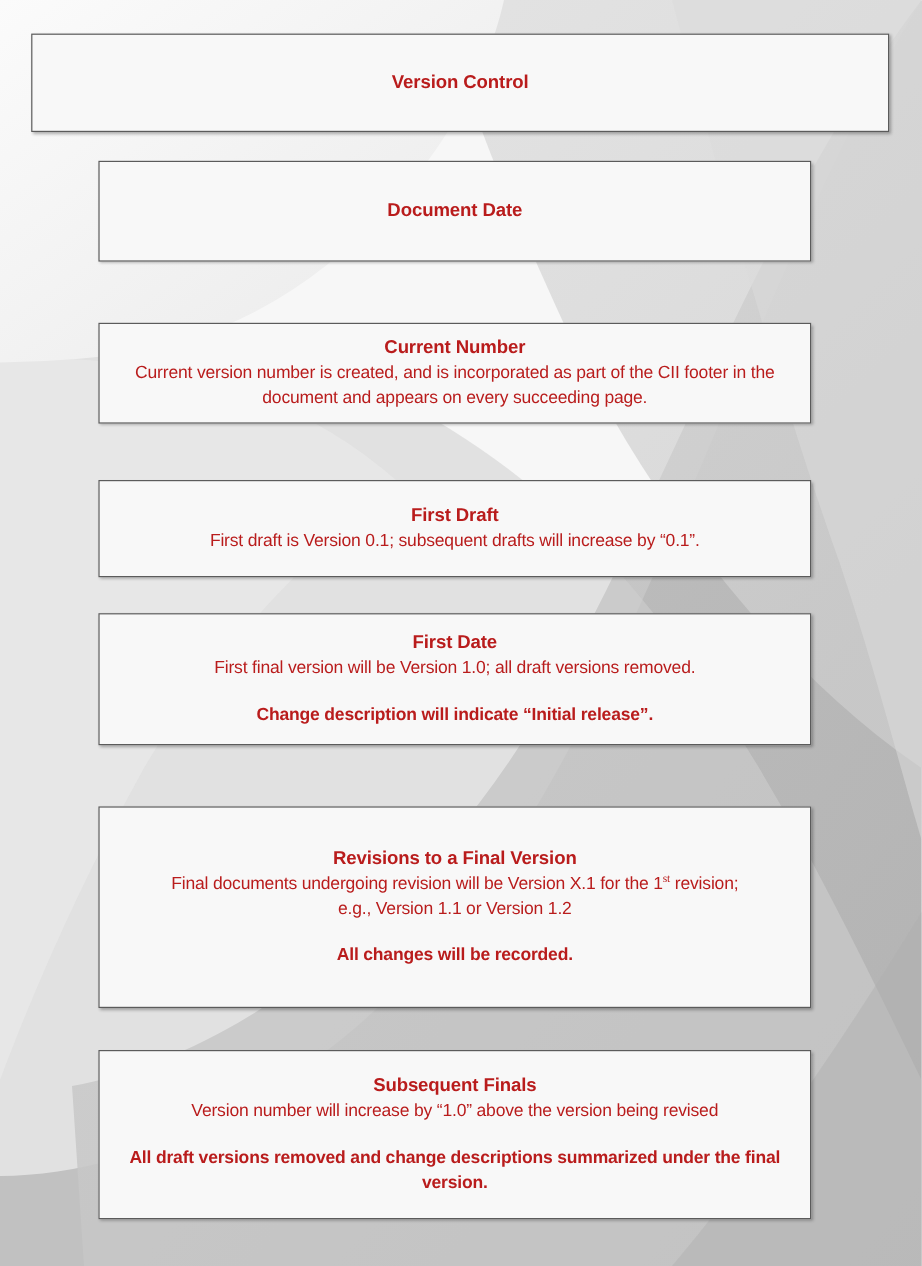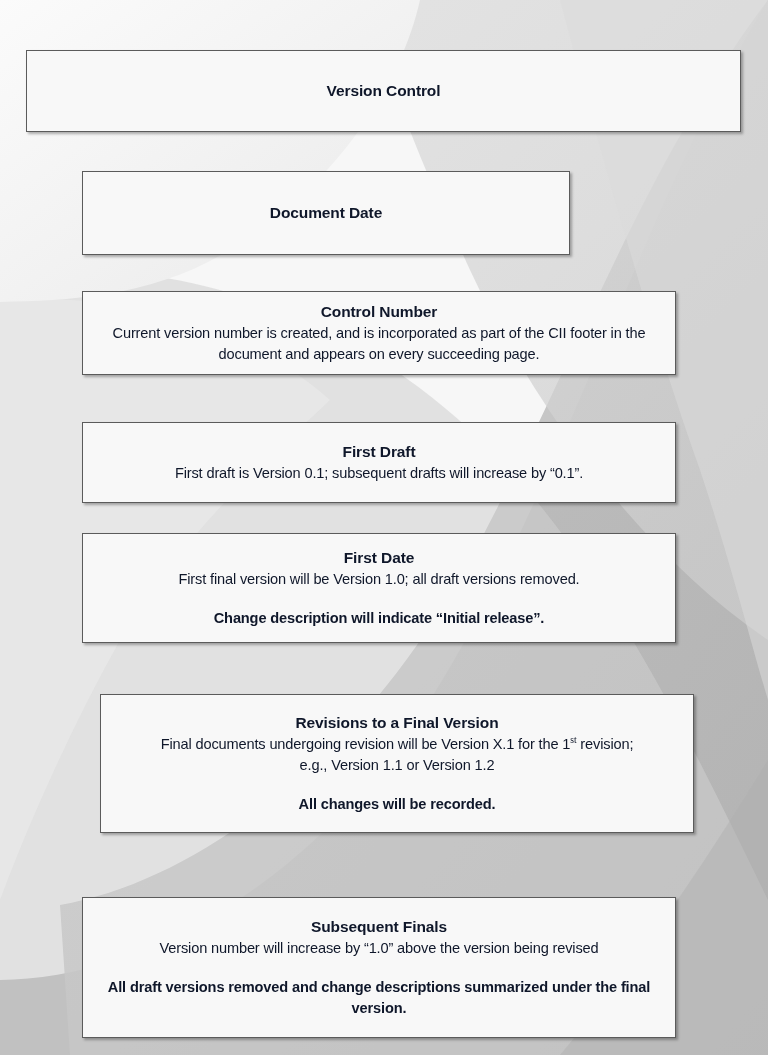--- a/index.html
+++ b/index.html
@@ -34,27 +34,26 @@
     width: 768px;
     height: 1055px;
   }
 
   .card {
     position: absolute;
     background: #f8f8f8;
     border: 1px solid #5b5b5b;
     box-shadow: 1.5px 1.5px 2.5px rgba(0,0,0,0.30);
     text-align: center;
-    color: #0f172a;
+    color: #b91c1c;
     display: flex;
     flex-direction: column;
     justify-content: center;
     align-items: center;
     padding: 4px 10px;
-    margin-top: 22px;
   }
 
   .card-title {
     font-weight: bold;
     font-size: 15.5px;
     line-height: 1.42;
     margin: 0;
     letter-spacing: -0.1px;
   }
 
@@ -71,25 +70,25 @@
 
   sup {
     font-size: 0.66em;
     vertical-align: super;
     line-height: 0;
     font-family: Liberation Serif, serif;
   }
 
   
   #card-version-control { left: 26px;  top: 28px;  width: 715px; height: 82px; }
-  #card-document-date   { left: 82px;  top: 149px; width: 488px; height: 84px; }
+  #card-document-date   { left: 82px;  top: 134px; width: 594px; height: 84px; }
   #card-version-number  { left: 82px;  top: 269px; width: 594px; height: 84px; }
   #card-first-draft     { left: 82px;  top: 400px; width: 594px; height: 81px; }
   #card-first-final     { left: 82px;  top: 511px; width: 594px; height: 110px; }
-  #card-revisions       { left: 100px;  top: 672px; width: 594px; height: 139px; }
+  #card-revisions       { left: 82px;  top: 672px; width: 594px; height: 168px; }
   #card-subsequent      { left: 82px;  top: 875px; width: 594px; height: 141px; }
 </style>
 </head>
 <body>
 
 <svg id="bg-art" viewBox="0 0 768 1055" preserveAspectRatio="none" aria-hidden="true">
   <defs>
     <linearGradient id="gLight" x1="0" y1="0" x2="1" y2="1">
       <stop offset="0%" stop-color="#fbfbfb"></stop>
       <stop offset="100%" stop-color="#e9e9e9"></stop>
@@ -143,21 +142,21 @@
 
   <div class="card" id="card-version-control">
     <p class="card-title">Version Control</p>
   </div>
 
   <div class="card" id="card-document-date">
     <p class="card-title">Document Date</p>
   </div>
 
   <div class="card" id="card-version-number">
-    <p class="card-title">Control Number</p>
+    <p class="card-title">Current Number</p>
     <p class="card-body">Current version number is created, and is incorporated as part of the CII footer in the document and appears on every succeeding page.</p>
   </div>
 
   <div class="card" id="card-first-draft">
     <p class="card-title">First Draft</p>
     <p class="card-body">First draft is Version 0.1; subsequent drafts will increase by “0.1”.</p>
   </div>
 
   <div class="card" id="card-first-final">
     <p class="card-title">First Date</p>

